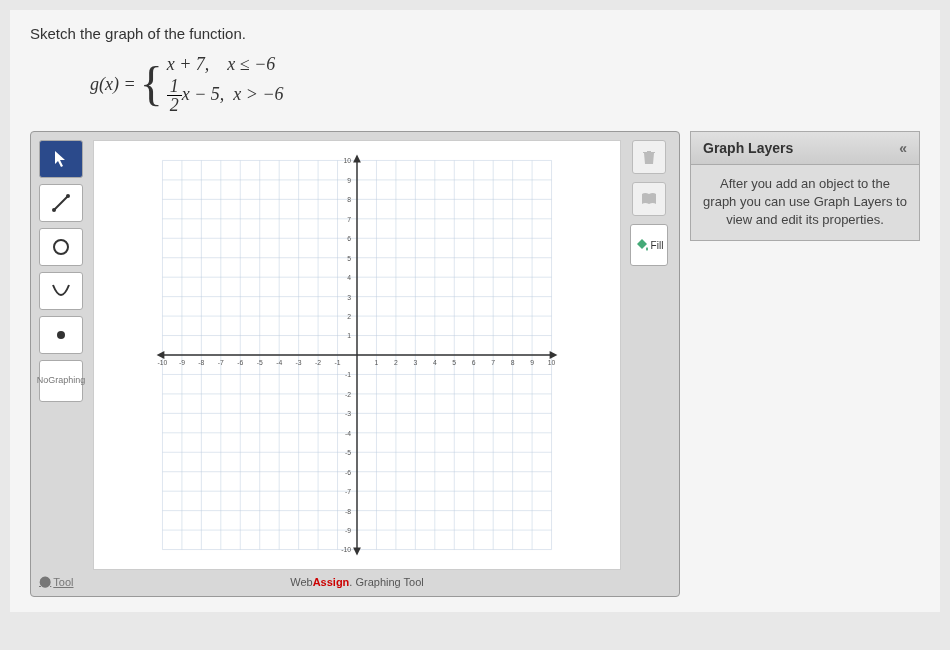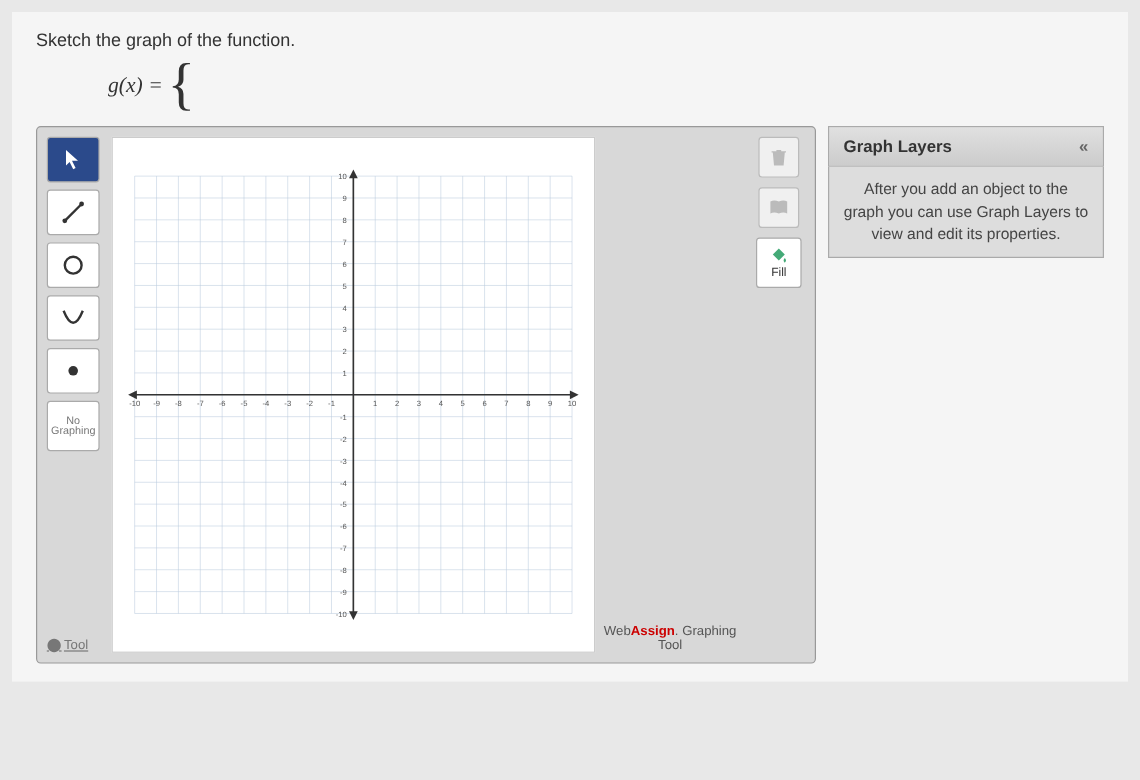--- a/index.html
+++ b/index.html
@@ -12,47 +12,60 @@
 .piece { margin: 2px 0; }
 .frac { display: inline-block; vertical-align: middle; text-align: center; font-style: italic; }
 .frac .num { display: block; border-bottom: 1px solid #000; padding: 0 3px; line-height: 1; }
 .frac .den { display: block; padding: 0 3px; line-height: 1; }
 
 .tool-wrap { display: flex; gap: 10px; }
 .graph-panel { background: #d8d8d8; border: 1px solid #999; border-radius: 4px; padding: 8px; display: flex; gap: 6px; width: 650px; }
 .toolbar { display: flex; flex-direction: column; gap: 6px; width: 48px; }
 .tool-btn { width: 44px; height: 38px; background: #fff; border: 1px solid #aaa; border-radius: 3px; display: flex; align-items: center; justify-content: center; cursor: pointer; font-size: 16px; }
 .tool-btn.active { background: #2b4a8b; color: #fff; }
-.tool-btn.nosol { font-size: 9px; height: 42px; color: #777; flex-direction: column; line-height: 1.1; }
+.tool-btn.nosol { font-size: 9px; height: 42px; color: #777; line-height: 1.1; }
 .help-link { font-size: 11px; color: #777; text-decoration: underline; margin-top: auto; cursor: pointer; display: flex; align-items: center; gap: 2px; }
 
-.graph-area { flex: 1; display: flex; flex-direction: row; align-items: flex-end; }
+.graph-area { flex: 1; display: flex; flex-direction: column; }
 .grid-box { background: #fff; border: 1px solid #ccc; position: relative; height: 430px; }
 .grid-svg { width: 100%; height: 100%; }
 .footer-txt { font-size: 11px; text-align: center; padding: 6px 0 0; color: #555; }
 .footer-txt b { color: #c00; }
 
 .side-tools { display: flex; flex-direction: column; gap: 8px; width: 44px; align-items: center; }
 .side-btn { width: 34px; height: 34px; background: #f0f0f0; border: 1px solid #bbb; border-radius: 3px; display: flex; align-items: center; justify-content: center; font-size: 14px; color: #888; cursor: pointer; }
-.fill-btn { width: 38px; height: 42px; background: #fff; border: 1px solid #aaa; border-radius: 3px; display: flex; flex-direction: column; align-items: center; justify-content: center; font-size: 10px; cursor: pointer; gap: 2px; }
+.fill-btn { width: 38px; height: 42px; background: #fff; border: 1px solid #aaa; border-radius: 3px; display: flex; flex-direction: row; align-items: center; justify-content: center; font-size: 10px; cursor: pointer; gap: 2px; }
 
 .layers-panel { flex: 1; }
 .layers-head { background: linear-gradient(#e0e0e0,#ccc); border: 1px solid #aaa; padding: 8px 12px; font-weight: bold; display: flex; justify-content: space-between; align-items: center; }
 .layers-body { background: #ddd; border: 1px solid #aaa; border-top: none; padding: 10px 12px; font-size: 13px; color: #444; line-height: 1.4; text-align: center; }
 .collapse-icon { font-size: 14px; color: #666; }
 </style>
 </head>
 <body>
 
 <div class="content">
   <div class="prompt">Sketch the graph of the function.</div>
 
   <div class="equation">
     <span>g(x) = </span>
     <span class="brace">{</span>
+    <span class="pieces">
+      <div class="piece">
+        <span>x + 7,</span>&nbsp;&nbsp;&nbsp;
+        <span>x ≤ −6</span>
+      </div>
+      <div class="piece">
+        <span class="frac">
+          <span class="num">1</span>
+          <span class="den">2</span>
+        </span><span>x − 5,</span>&nbsp;
+        <span>x &gt; −6</span>
+      </div>
+    </span>
   </div>
 
   <div class="tool-wrap">
     <div class="graph-panel">
       <div class="toolbar">
         <div class="tool-btn active">
           <svg width="14" height="18" viewBox="0 0 14 18">
               <path fill="#fff" d="M1 1 L1 14 L4 11 L7 17 L9 16 L6 10 L11 10 Z"></path>
             </svg>
         </div>

